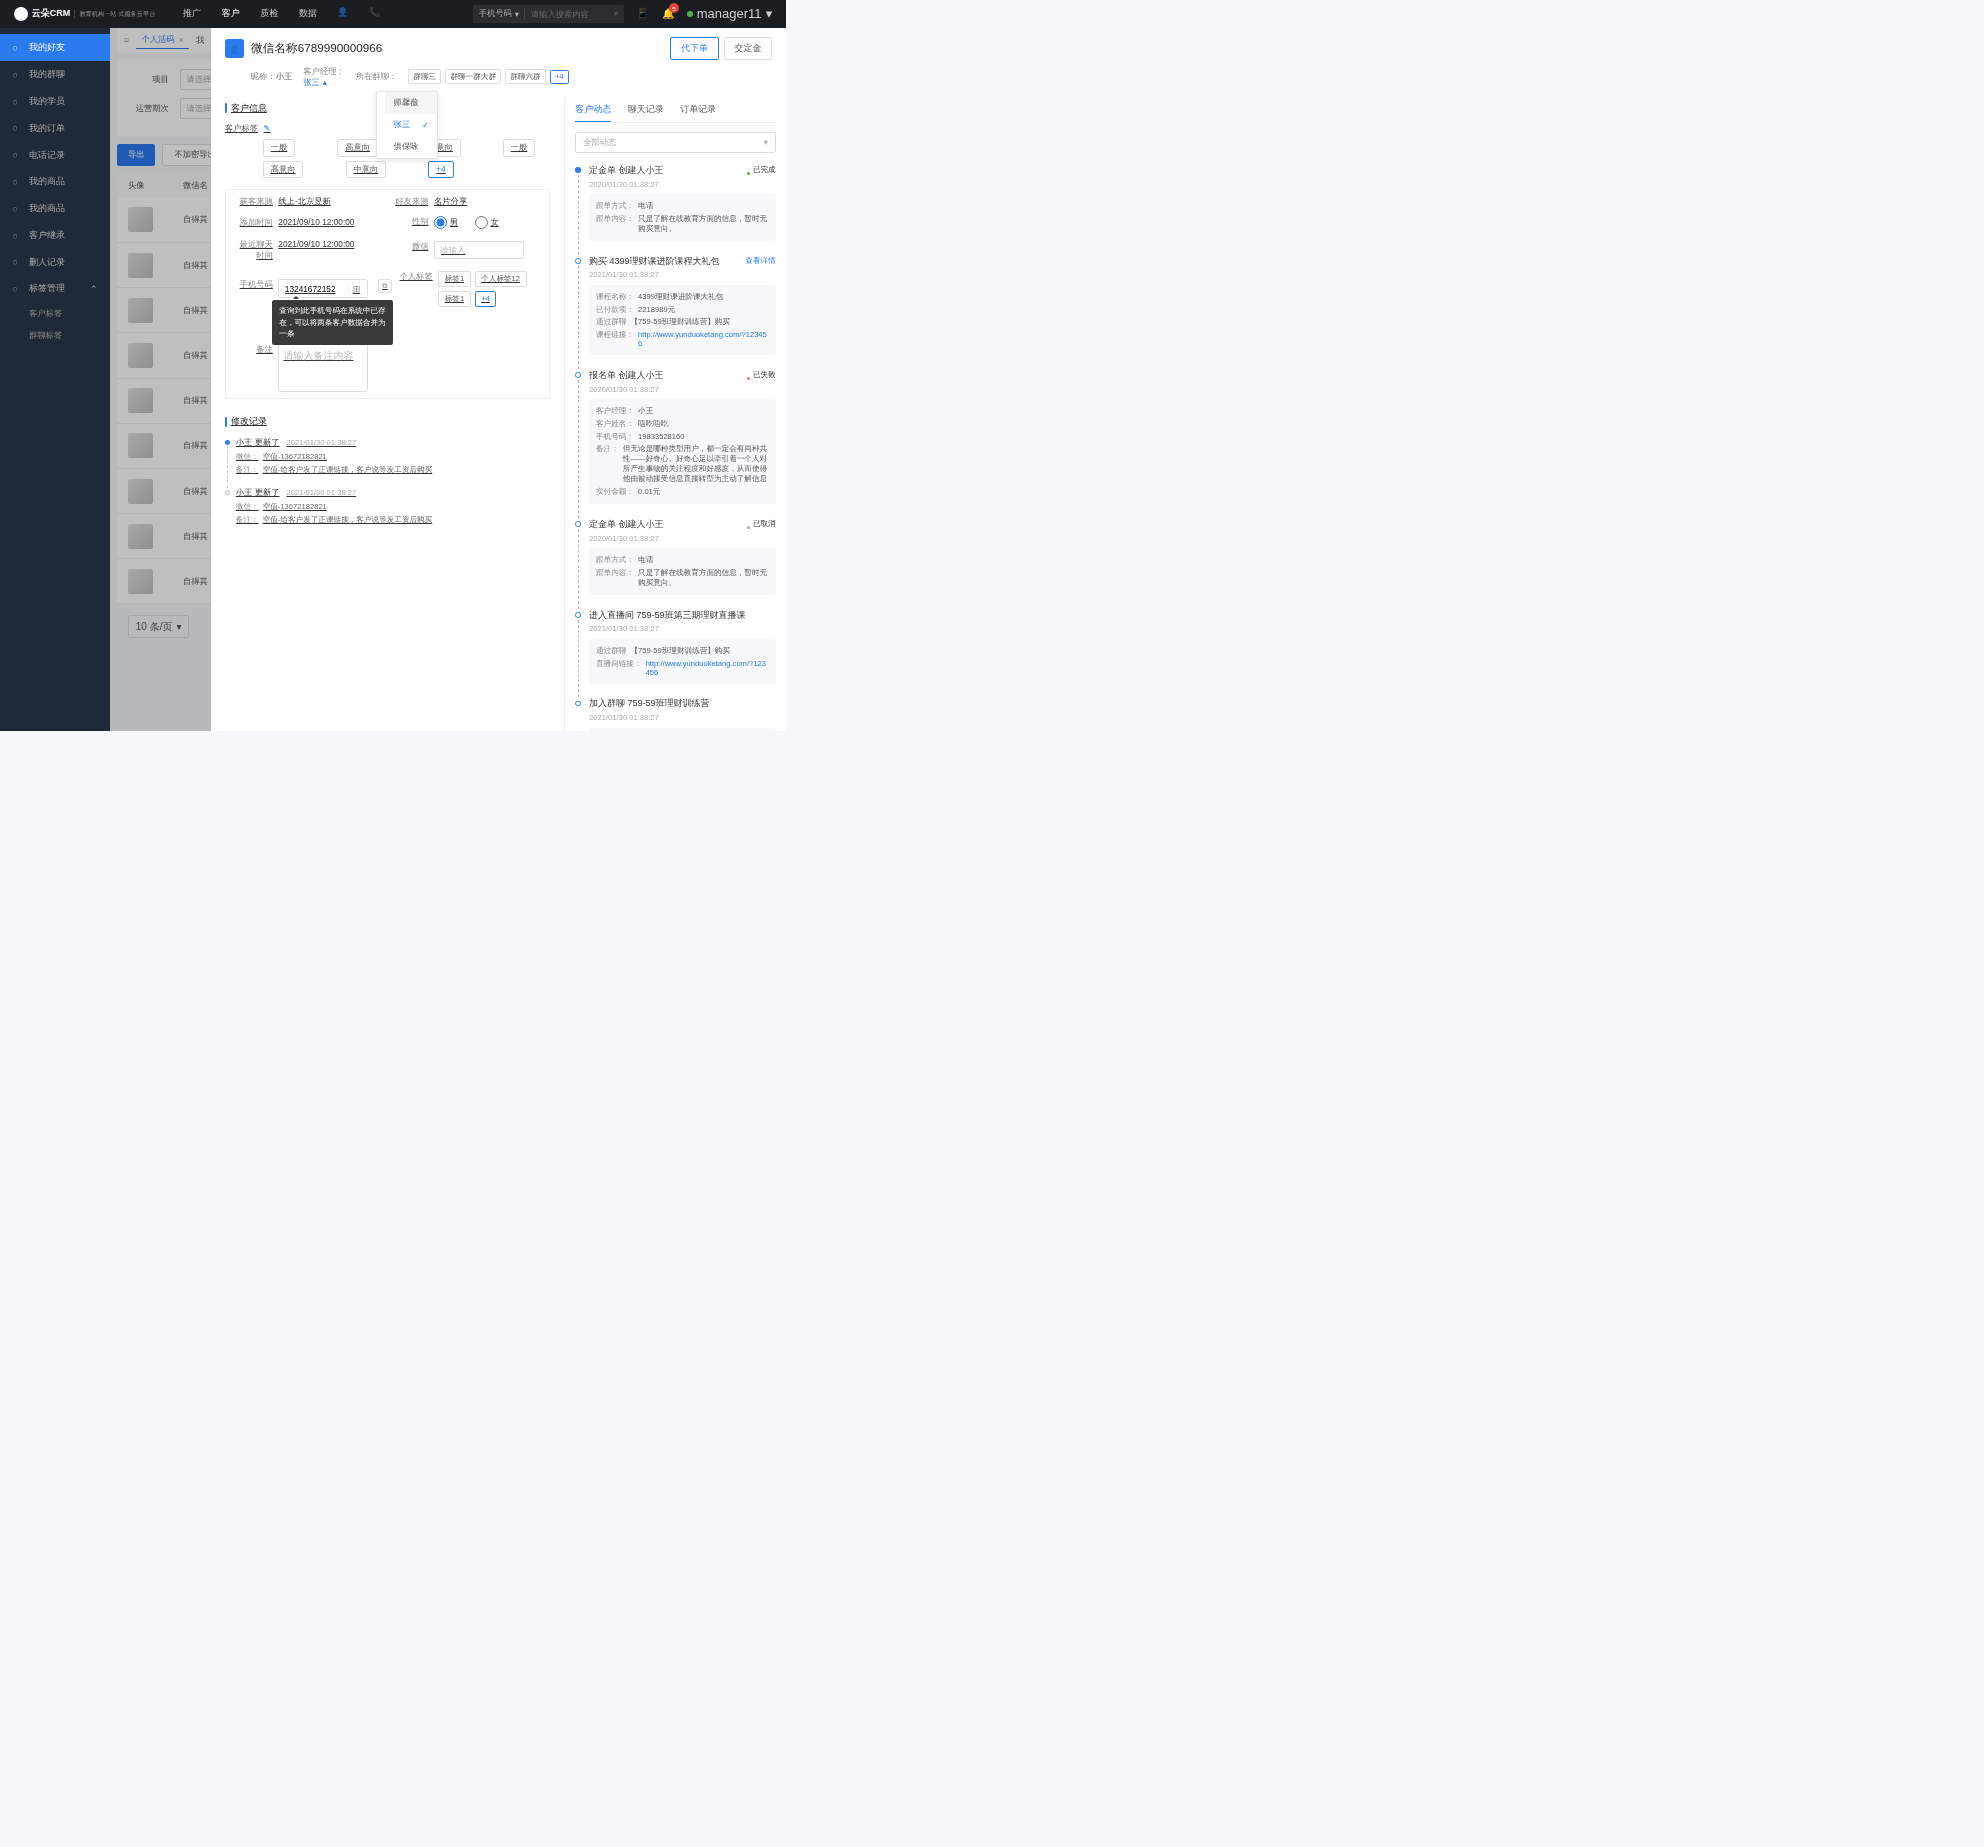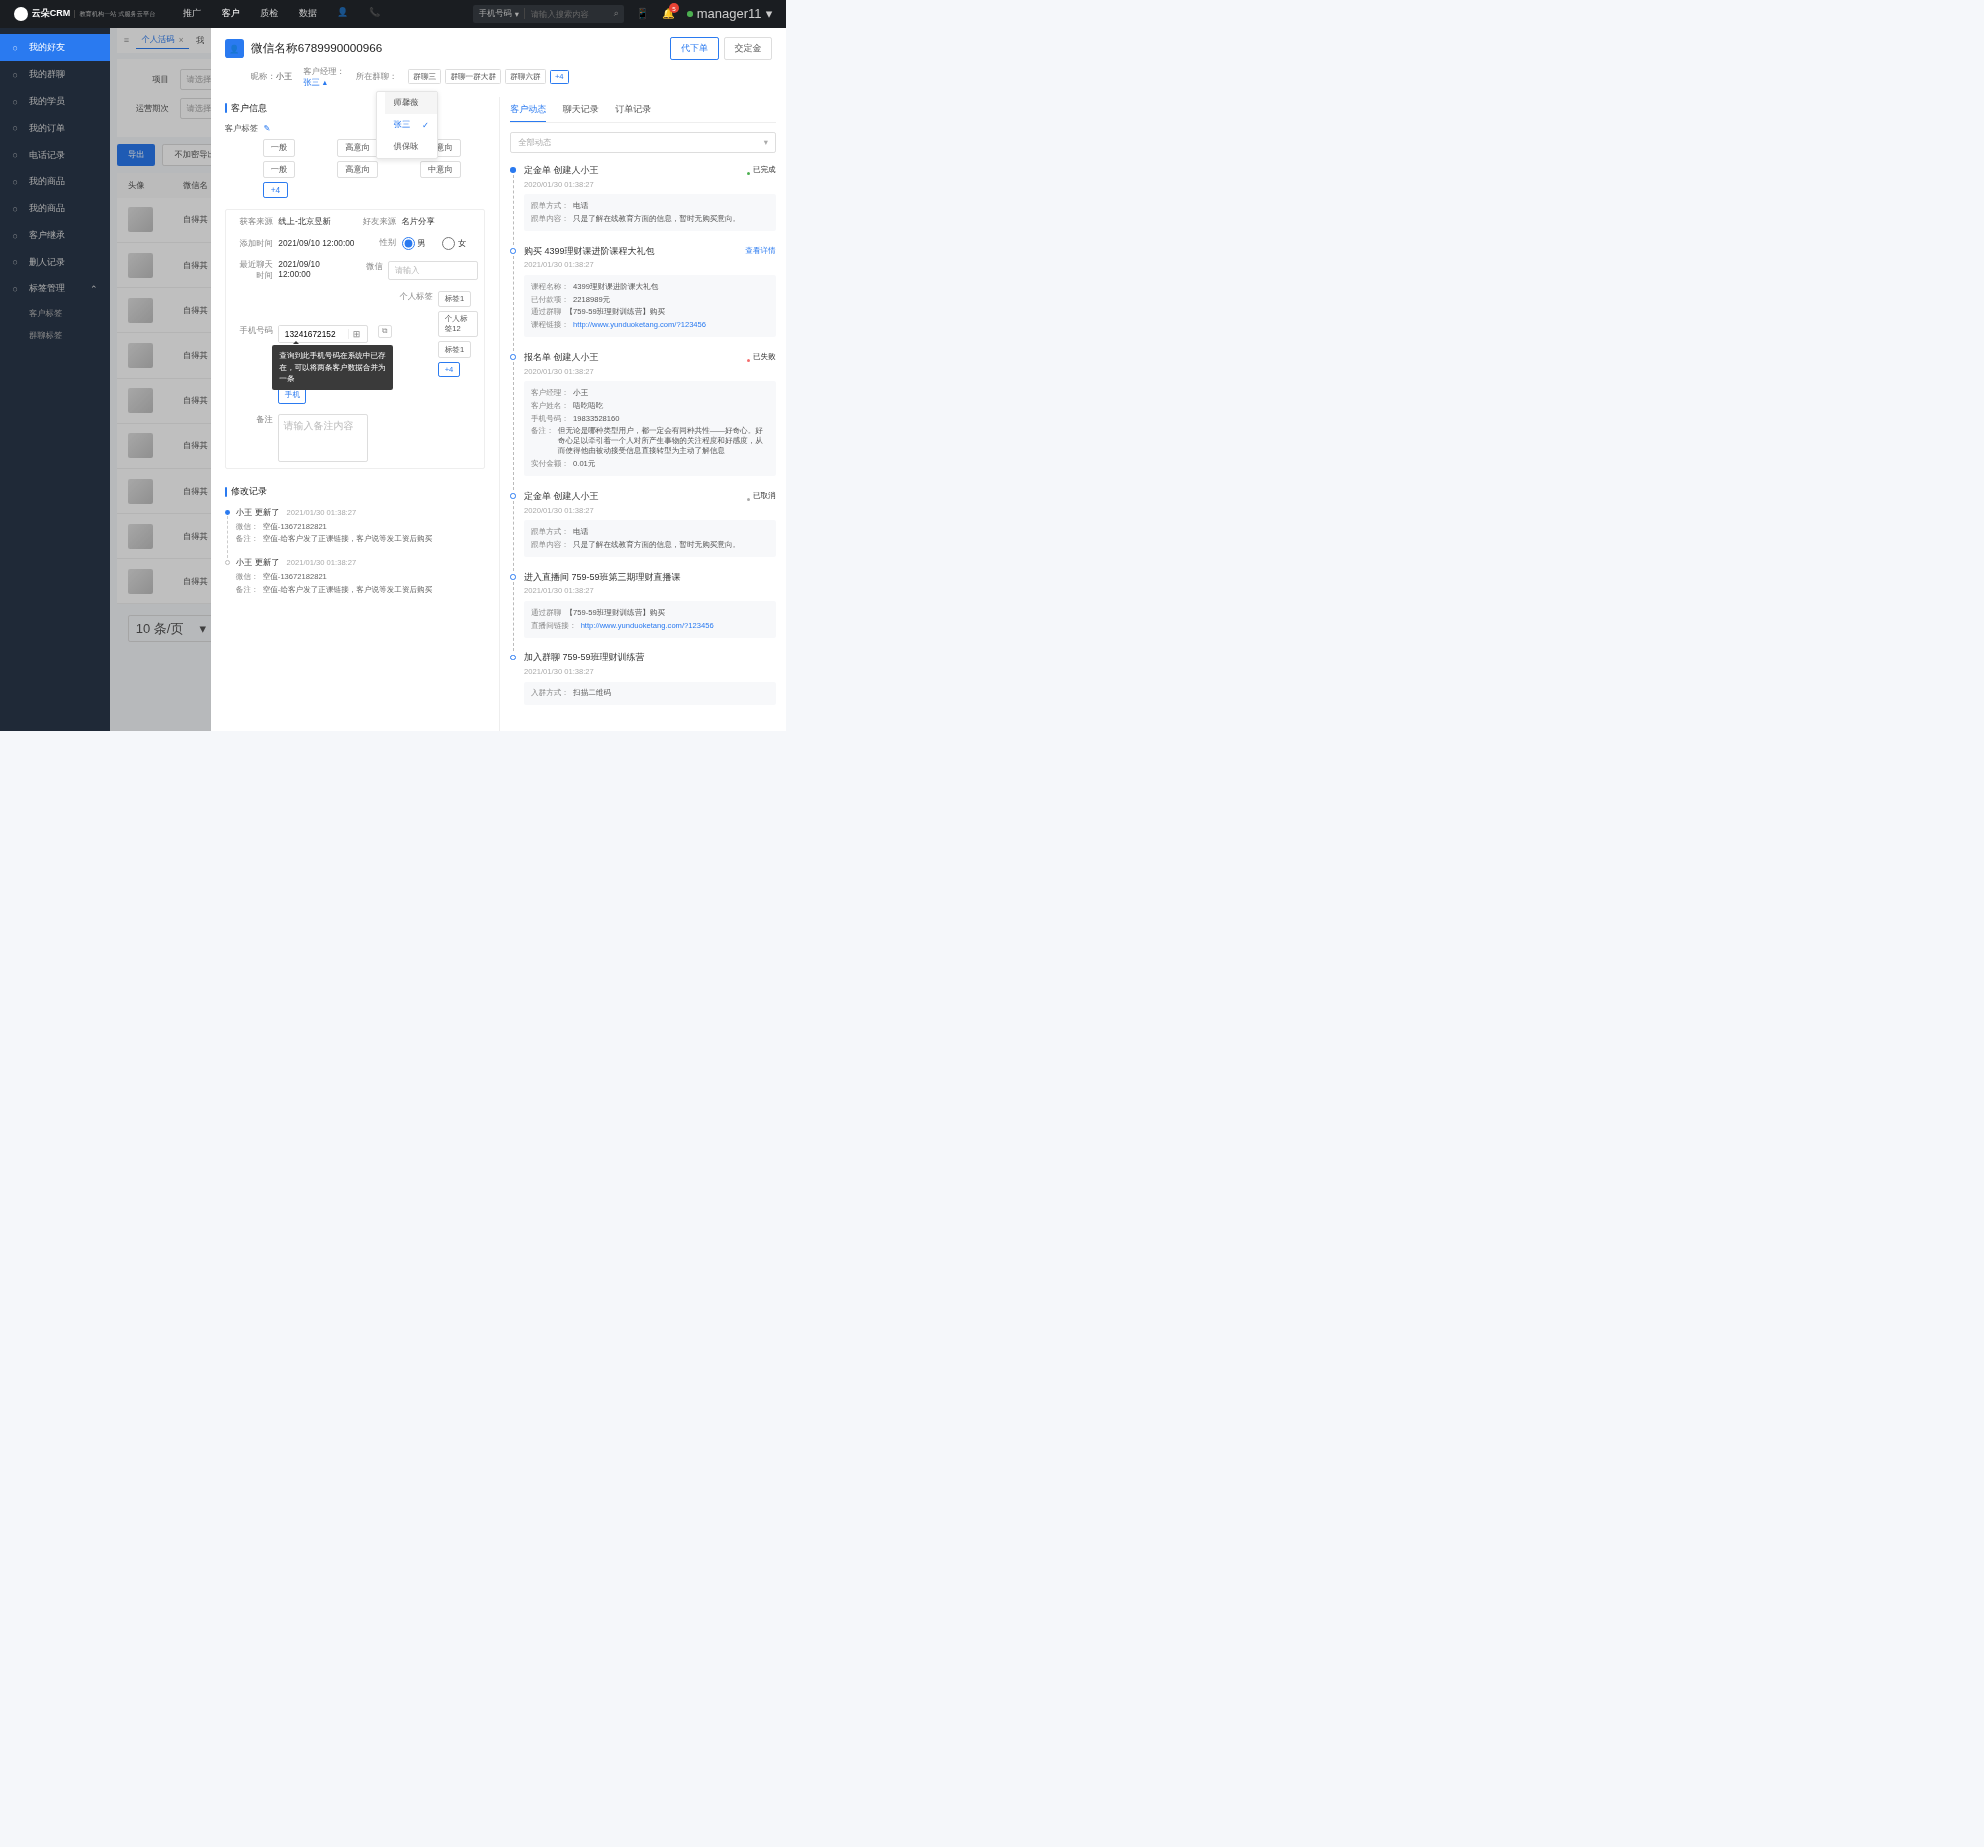--- a/index.html
+++ b/index.html
@@ -45,21 +45,21 @@
 .action-row{margin-top:6.9px;display:flex;gap:6.9px;}
 .btn-export{background:#2a7af0;color:#fff;padding:1px 11px;border-radius:2.1px;border:none;font-size:8.3px;}
 .btn-plain{background:#fff;border:0.7px solid #ddd;padding:4.8px 11px;border-radius:2.1px;font-size:8.3px;color:#555;}
 .table{background:#fff;margin-top:6.9px;}
 .thead{display:flex;padding:6.9px 11px;background:#fafafa;color:#555;font-size:8.3px;}
 .thead>div:nth-child(1){width:55px;}
 .trow{display:flex;padding:9.6px 11px;align-items:center;border-bottom:0.7px solid #f0f0f0;font-size:8.3px;color:#555;}
 .avatar{width:25px;height:25px;border-radius:2.1px;background:linear-gradient(135deg,#e0e0e0,#c0c0c0);}
 .trow>div:nth-child(1){width:55px;}
 .pager{padding:11px;display:flex;}
-.pager-sel{border:0.7px solid #ddd;padding:3.4px 6.9px;border-radius:2.1px;font-size:13px;color:#555;display:flex;align-items:center;gap:16px;}
+.pager-sel{border:0.7px solid #ddd;padding:3.4px 6.9px;border-radius:2.1px;font-size:10px;color:#555;display:flex;align-items:center;gap:4px;}
 
 
 .overlay{position:absolute;left:110px;top:27.6px;right:0;bottom:0;background:rgba(0,0,0,.25);z-index:5;}
 
 
 .drawer{position:absolute;top:27.6px;right:0;bottom:0;width:575px;background:#fff;z-index:20;display:flex;flex-direction:column;}
 .dheader{padding:9.6px 13.8px 0;position:relative;}
 .dtitle-row{display:flex;align-items:center;gap:6.9px;}
 .dicon{width:19.3px;height:19.3px;background:#2a7af0;border-radius:2.8px;display:flex;align-items:center;justify-content:center;color:#fff;font-size:8.3px;}
 .dtitle{font-size:11.7px;font-weight:500;color:#222;}
@@ -75,21 +75,21 @@
 .gtag.plus{border-color:#2a7af0;color:#2a7af0;}
 
 
 .dropdown{position:absolute;top:25px;left:73px;width:62px;background:#fff;border:0.7px solid #e5e5e5;border-radius:2.1px;box-shadow:0 1.4px 5.5px rgba(0,0,0,.1);z-index:100;padding-left:8px;}
 .dd-item{padding:5.5px 8.3px;font-size:8.3px;color:#555;display:flex;justify-content:space-between;align-items:center;cursor:pointer;}
 .dd-item:hover,.dd-item.hover{background:#f5f5f5;}
 .dd-item.sel{color:#2a7af0;}
 .check{color:#2a7af0;}
 
 .dbody{display:flex;flex:1;overflow:hidden;margin-top:9.6px;}
-.dleft{width:289px;padding:0 13.8px 13.8px;overflow-y:auto;border-right:0.7px solid #eee;}
+.dleft{width:354px;padding:0 13.8px 13.8px;overflow-y:auto;border-right:0.7px solid #eee;text-decoration:underline;}
 .dright{flex:1;padding:0 10.3px 13.8px;overflow-y:auto;}
 
 .sec-h{display:flex;align-items:center;gap:4.1px;margin:4.1px 0 8.3px;font-size:9px;font-weight:500;color:#222;}
 .sec-h::before{content:"";width:2.1px;height:9.6px;background:#2a7af0;border-radius:1.4px;}
 
 .tag-row{display:flex;flex-wrap:wrap;gap:4.1px;margin-bottom:11px;}
 .ctag{border:0.7px solid #ddd;border-radius:2.1px;padding:2.1px 6.9px;font-size:8.3px;color:#555;margin-left:38px;}
 .ctag.plus{border-color:#2a7af0;color:#2a7af0;}
 .edit-icon{color:#2a7af0;font-size:8.3px;}
 

